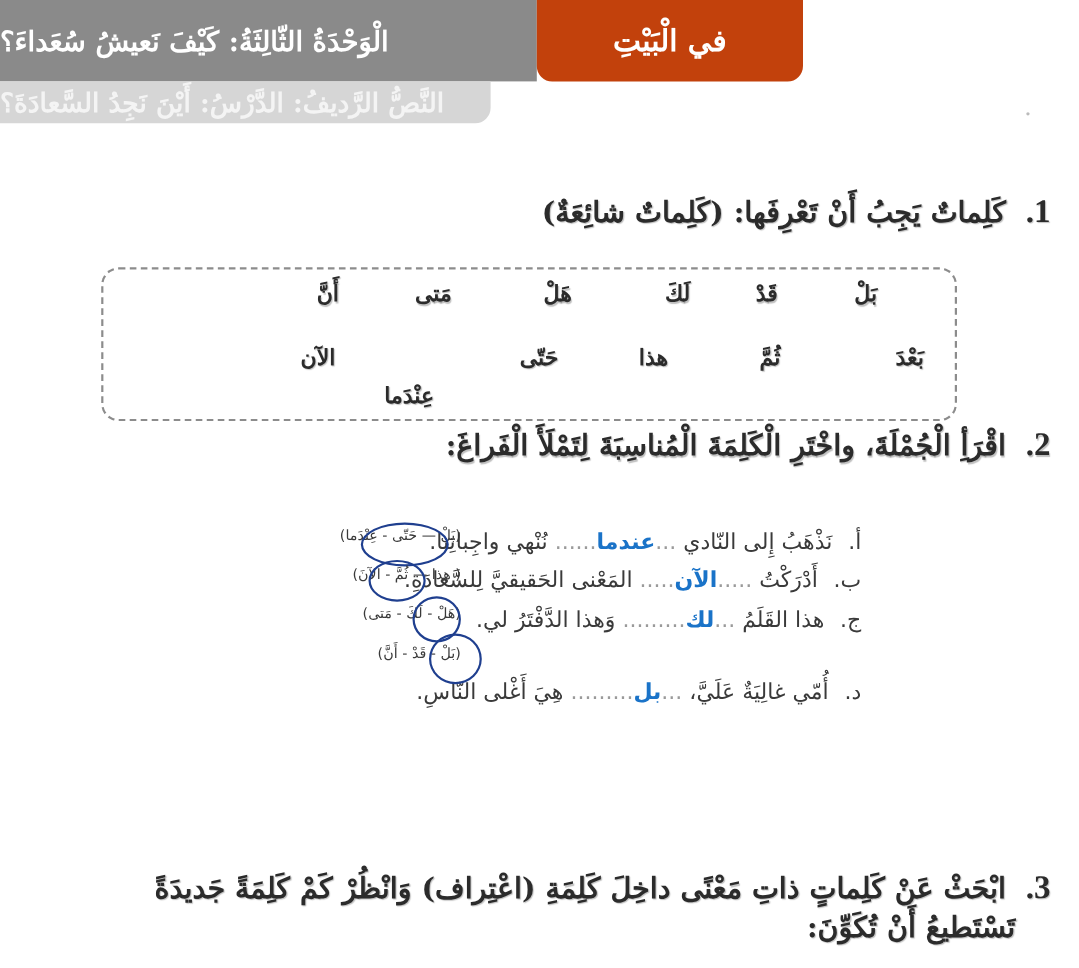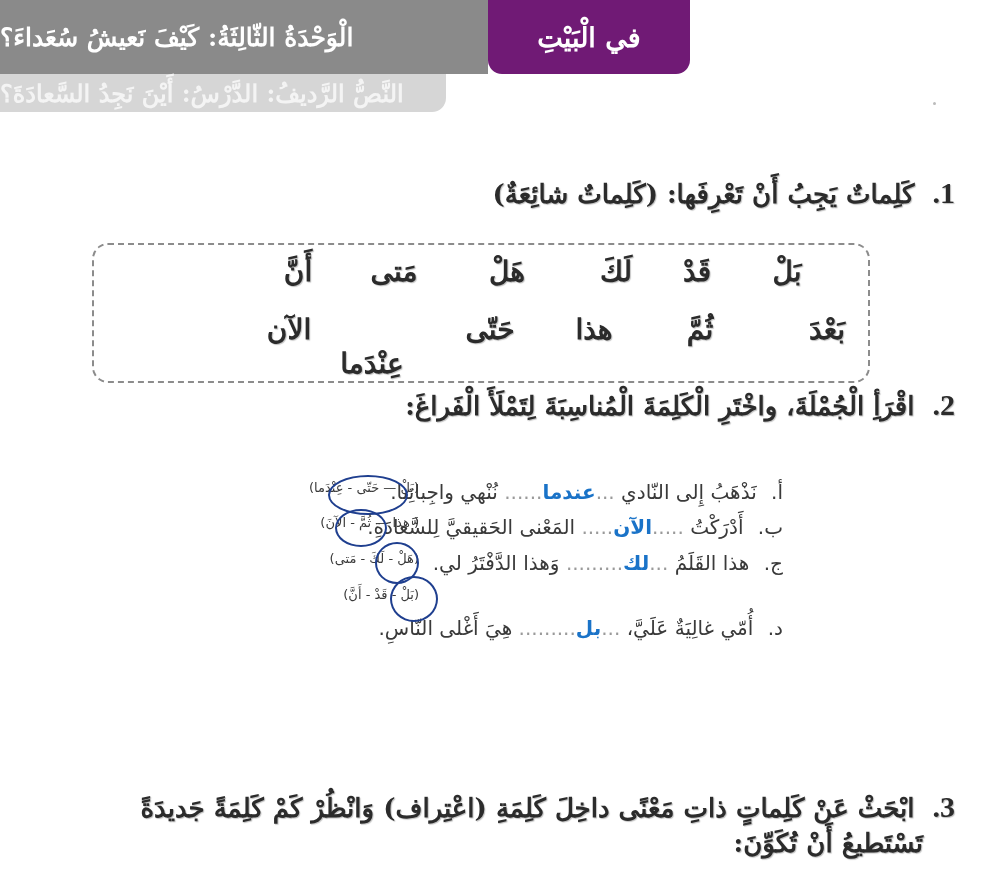--- a/index.html
+++ b/index.html
@@ -24,43 +24,43 @@
     .lesson-band {
       left: 0; top: 74px; width: 446px; height: 38px;
       background: #d6d6d6;
       color: #f4f4f4;
       font-size: 24px; font-weight: bold;
       display: flex; align-items: center; justify-content: flex-end;
       padding-right: 10px; box-sizing: border-box;
       border-bottom-right-radius: 14px;
     }
     .home-tab {
-      left: 488px; top: 0; width: 202px; height: 74px;
-      background: #701a75; color: #ffffff;
+      left: 488px; top: 0; width: 242px; height: 74px;
+      background: #c2410c; color: #ffffff;
       border-bottom-left-radius: 14px; border-bottom-right-radius: 14px;
       font-size: 27px; font-weight: bold;
       display: flex; align-items: center; justify-content: center;
     }
     .tick-mark { left: 933px; top: 102px; width: 3px; height: 3px; background: #bbb; border-radius: 50%; }
 
     
     .section-title {
       right: 26px; font-size: 26px; font-weight: bold; color: #2b2b2b;
       text-shadow: 1px 1px 1px rgba(0,0,0,0.25);
       white-space: nowrap;
     }
     .section-title .num { font-family: "Liberation Serif", serif; font-size: 30px; margin-left: 18px; }
 
     
     .word-box {
       left: 92px; top: 243px; width: 778px; height: 140px;
       border: 2px dashed #8c8c8c; border-radius: 16px; box-sizing: border-box;
     }
     .word {
-      position: absolute; font-size: 28px; font-weight: bold; color: #2b2b2b;
+      position: absolute; font-size: 20px; font-weight: bold; color: #2b2b2b;
       text-shadow: 1px 1px 1px rgba(0,0,0,0.25);
       transform: translateX(-50%); white-space: nowrap; text-align: center;
     }
 
     
     .sentence {
       font-size: 20px; color: #3a3a3a; white-space: nowrap;
       font-family: "DejaVu Sans", "Liberation Sans", sans-serif;
       text-align: right;
     }

